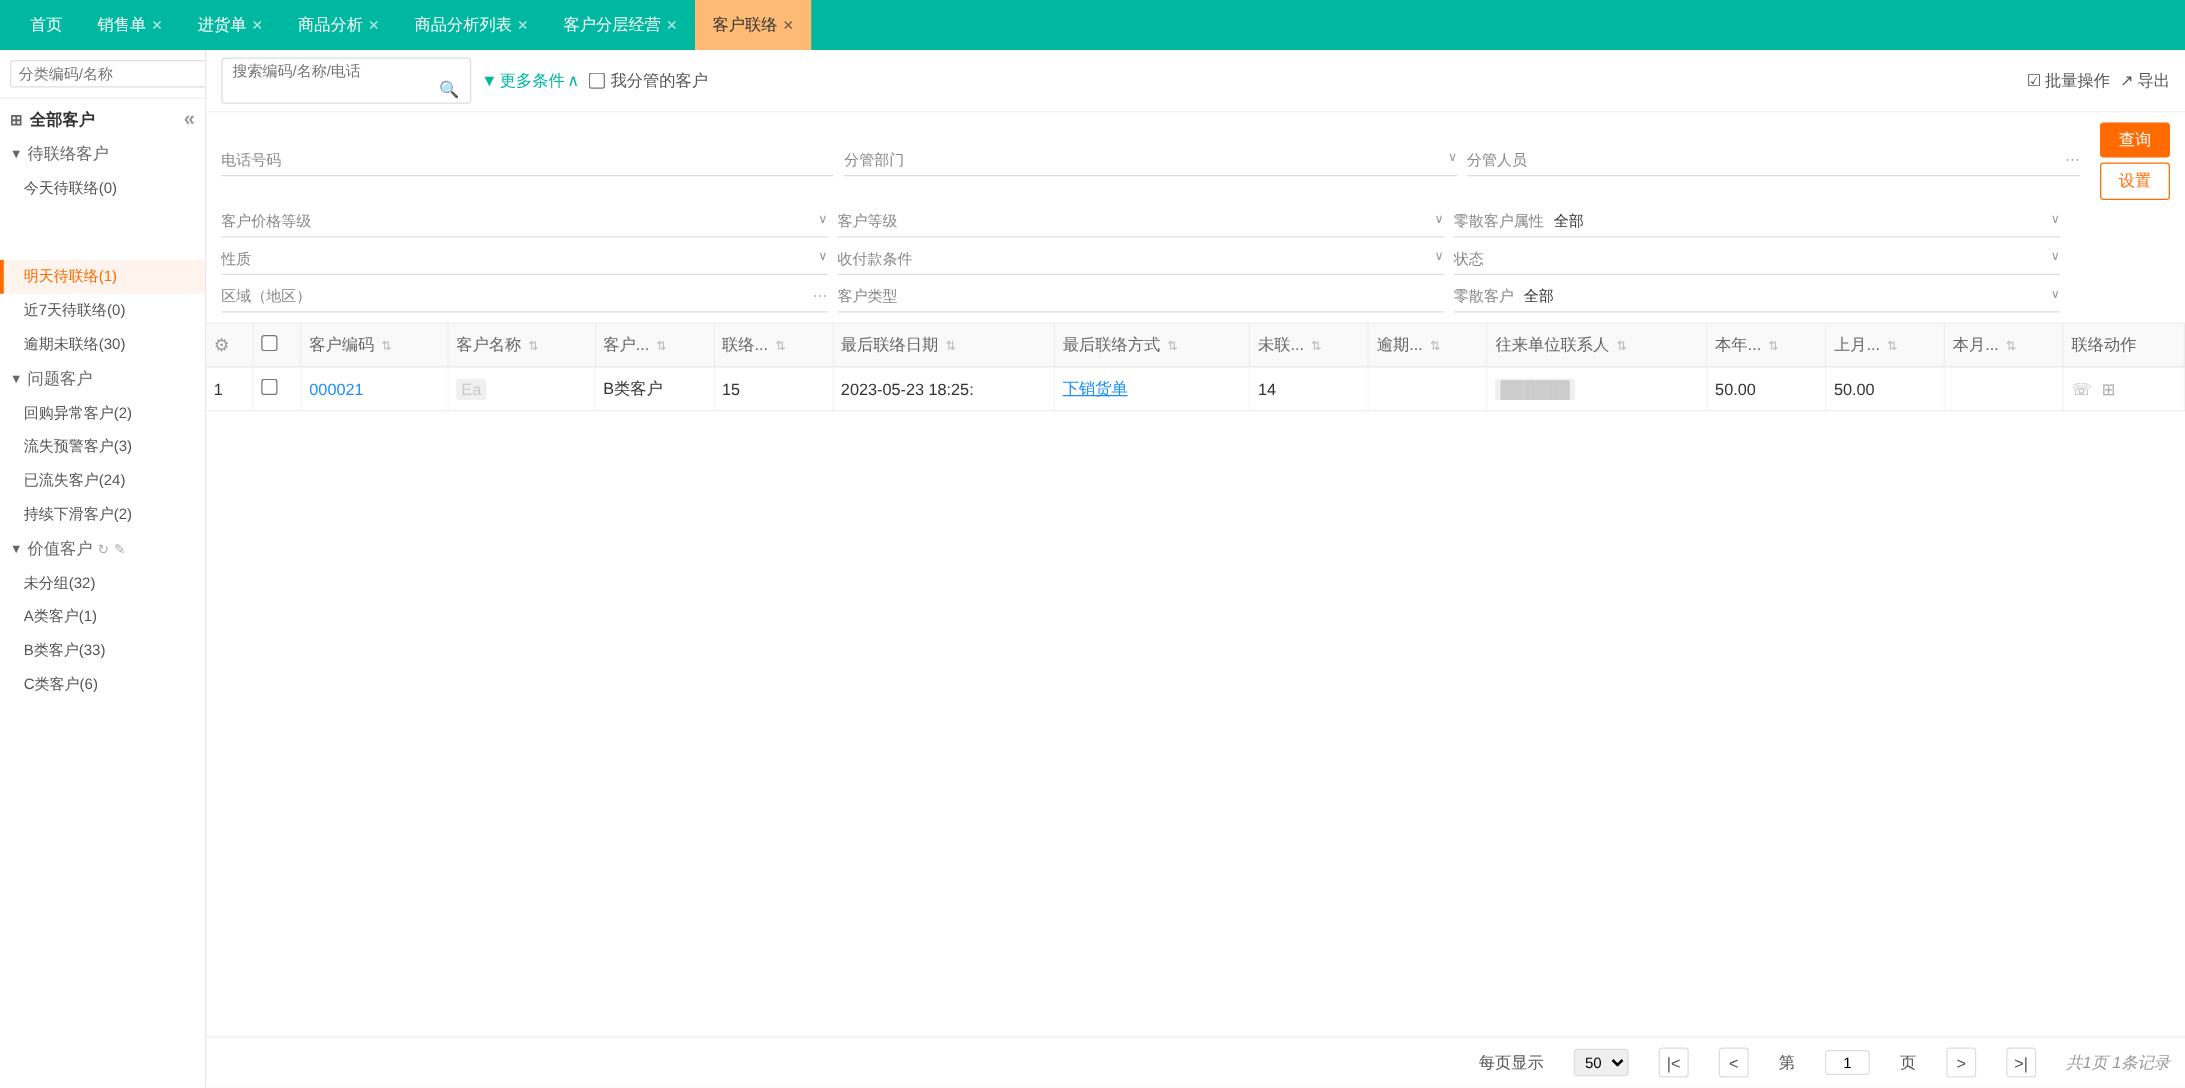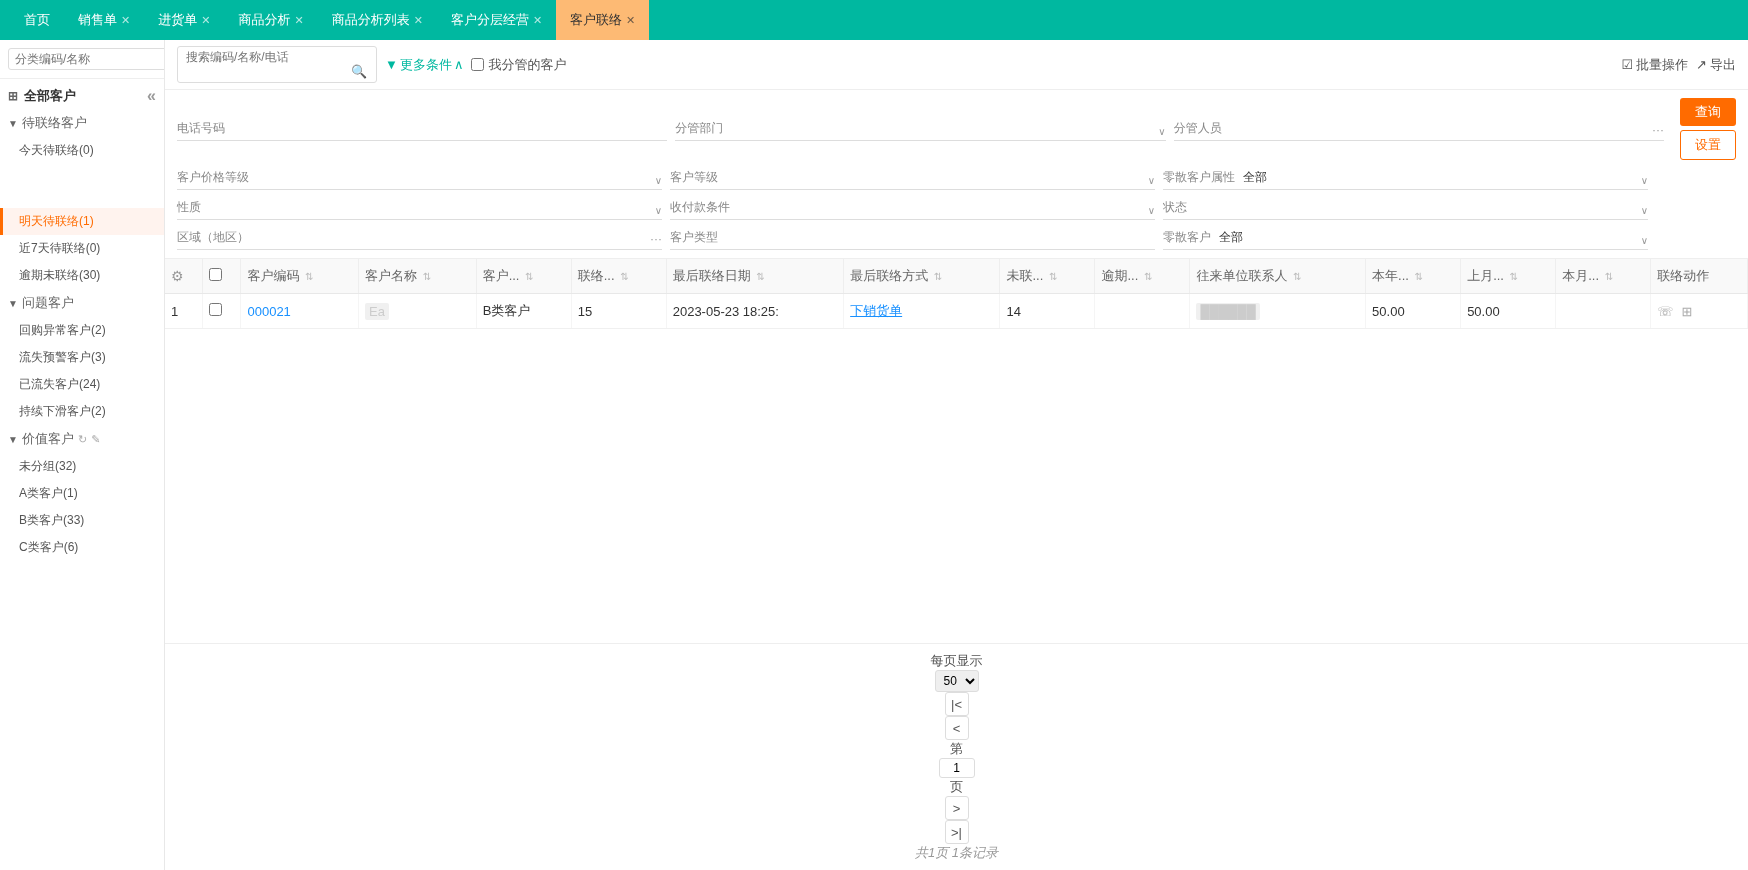--- a/index.html
+++ b/index.html
@@ -79,21 +79,21 @@
     
     .adv-filter {
       background: #fff; border-bottom: 1px solid #eee;
       padding: 8px 12px;
     }
     .adv-filter-row {
       display: flex; align-items: center; margin-bottom: 6px; gap: 8px;
     }
     .adv-filter-row:last-child { margin-bottom: 0; }
     .filter-field {
-      display: flex; align-items: flex-end; flex: 1;
+      display: flex; align-items: flex-start; flex: 1;
       border-bottom: 1px solid #ddd; padding: 3px 0; min-width: 0;
     }
     .filter-field label { color: #888; font-size: 12px; white-space: nowrap; margin-right: 8px; }
     .filter-field .field-value { flex: 1; font-size: 12px; color: #333; }
     .filter-field .dropdown-arrow { color: #999; font-size: 10px; margin-left: 4px; }
     .filter-field .ellipsis { color: #999; font-size: 12px; }
     .filter-actions { display: flex; flex-direction: column; gap: 4px; margin-left: 8px; }
     .btn-query {
       background: #ff6b00; color: #fff; border: none; border-radius: 3px;
       padding: 5px 14px; cursor: pointer; font-size: 13px;
@@ -119,21 +119,21 @@
     }
     .link-text { color: #1890ff; cursor: pointer; text-decoration: underline; }
     .blurred { color: #ccc; background: #f0f0f0; border-radius: 2px; padding: 1px 4px; }
     .action-icons { display: flex; gap: 8px; color: #aaa; font-size: 14px; }
     .action-icon { cursor: pointer; }
 
     
     .pagination {
       display: flex; align-items: center; justify-content: flex-end;
       padding: 8px 12px; background: #fff; border-top: 1px solid #eee;
-      gap: 0; font-size: 12px; color: #555; flex-direction: column;
+      gap: 24px; font-size: 12px; color: #555;
     }
     .pagination select {
       border: 1px solid #ddd; border-radius: 3px; padding: 2px 4px; font-size: 12px;
     }
     .pagination .page-btn {
       width: 24px; height: 24px; display: flex; align-items: center; justify-content: center;
       border: 1px solid #ddd; border-radius: 3px; cursor: pointer; color: #555;
     }
     .pagination .page-input {
       border: 1px solid #ddd; border-radius: 3px; width: 36px; text-align: center;

